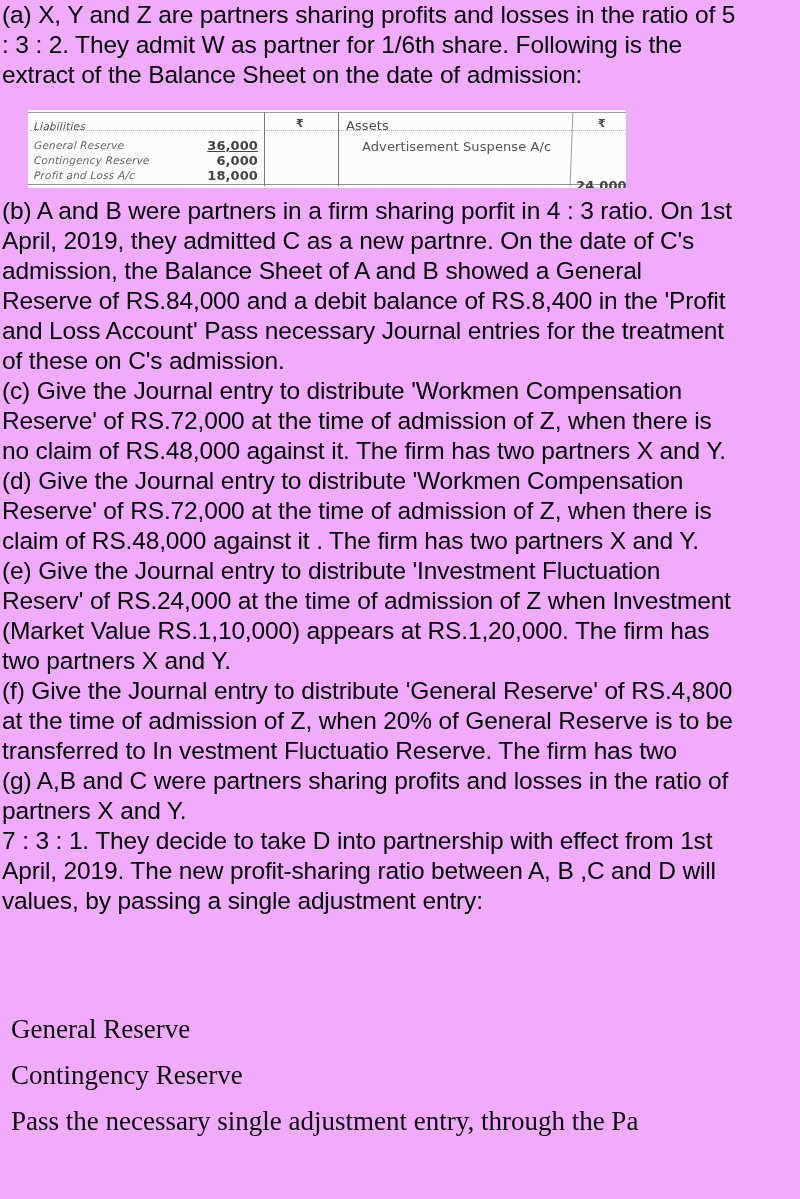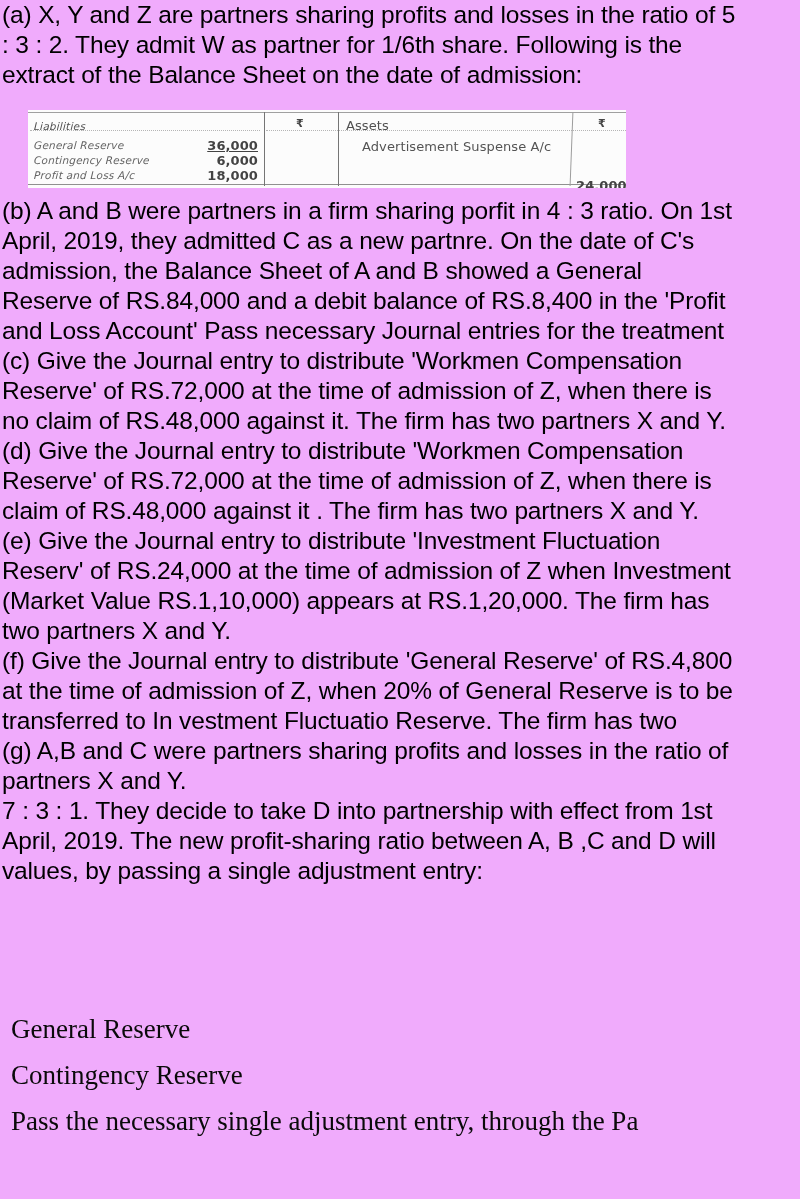--- a/index.html
+++ b/index.html
@@ -164,20 +164,21 @@
     <div class="sheet-cell" style="left:334px;top:29px;">Advertisement Suspense A/c</div>
     <div class="sheet-cell num" style="left:548px;top:28px;width:48px;margin-top:40px;">24,000</div>
   </div>
 
   <div class="qblock" id="q-bottom" style="top:196px;">
       <div class="qline">(b) A and B were partners in a firm sharing porfit in 4 : 3 ratio. On 1st</div>
       <div class="qline">April, 2019, they admitted C as a new partnre. On the date of C's</div>
       <div class="qline">admission, the Balance Sheet of A and B showed a General</div>
       <div class="qline">Reserve of RS.84,000 and a debit balance of RS.8,400 in the 'Profit</div>
       <div class="qline">and Loss Account' Pass necessary Journal entries for the treatment</div>
+      <div class="qline">of these on C's admission.</div>
       <div class="qline">(c) Give the Journal entry to distribute 'Workmen Compensation</div>
       <div class="qline">Reserve' of RS.72,000 at the time of admission of Z, when there is</div>
       <div class="qline">no claim of RS.48,000 against it. The firm has two partners X and Y.</div>
       <div class="qline">(d) Give the Journal entry to distribute 'Workmen Compensation</div>
       <div class="qline">Reserve' of RS.72,000 at the time of admission of Z, when there is</div>
       <div class="qline">claim of RS.48,000 against it . The firm has two partners X and Y.</div>
       <div class="qline">(e) Give the Journal entry to distribute 'Investment Fluctuation</div>
       <div class="qline">Reserv' of RS.24,000 at the time of admission of Z when Investment</div>
       <div class="qline">(Market Value RS.1,10,000) appears at RS.1,20,000. The firm has</div>
       <div class="qline">two partners X and Y.</div>

